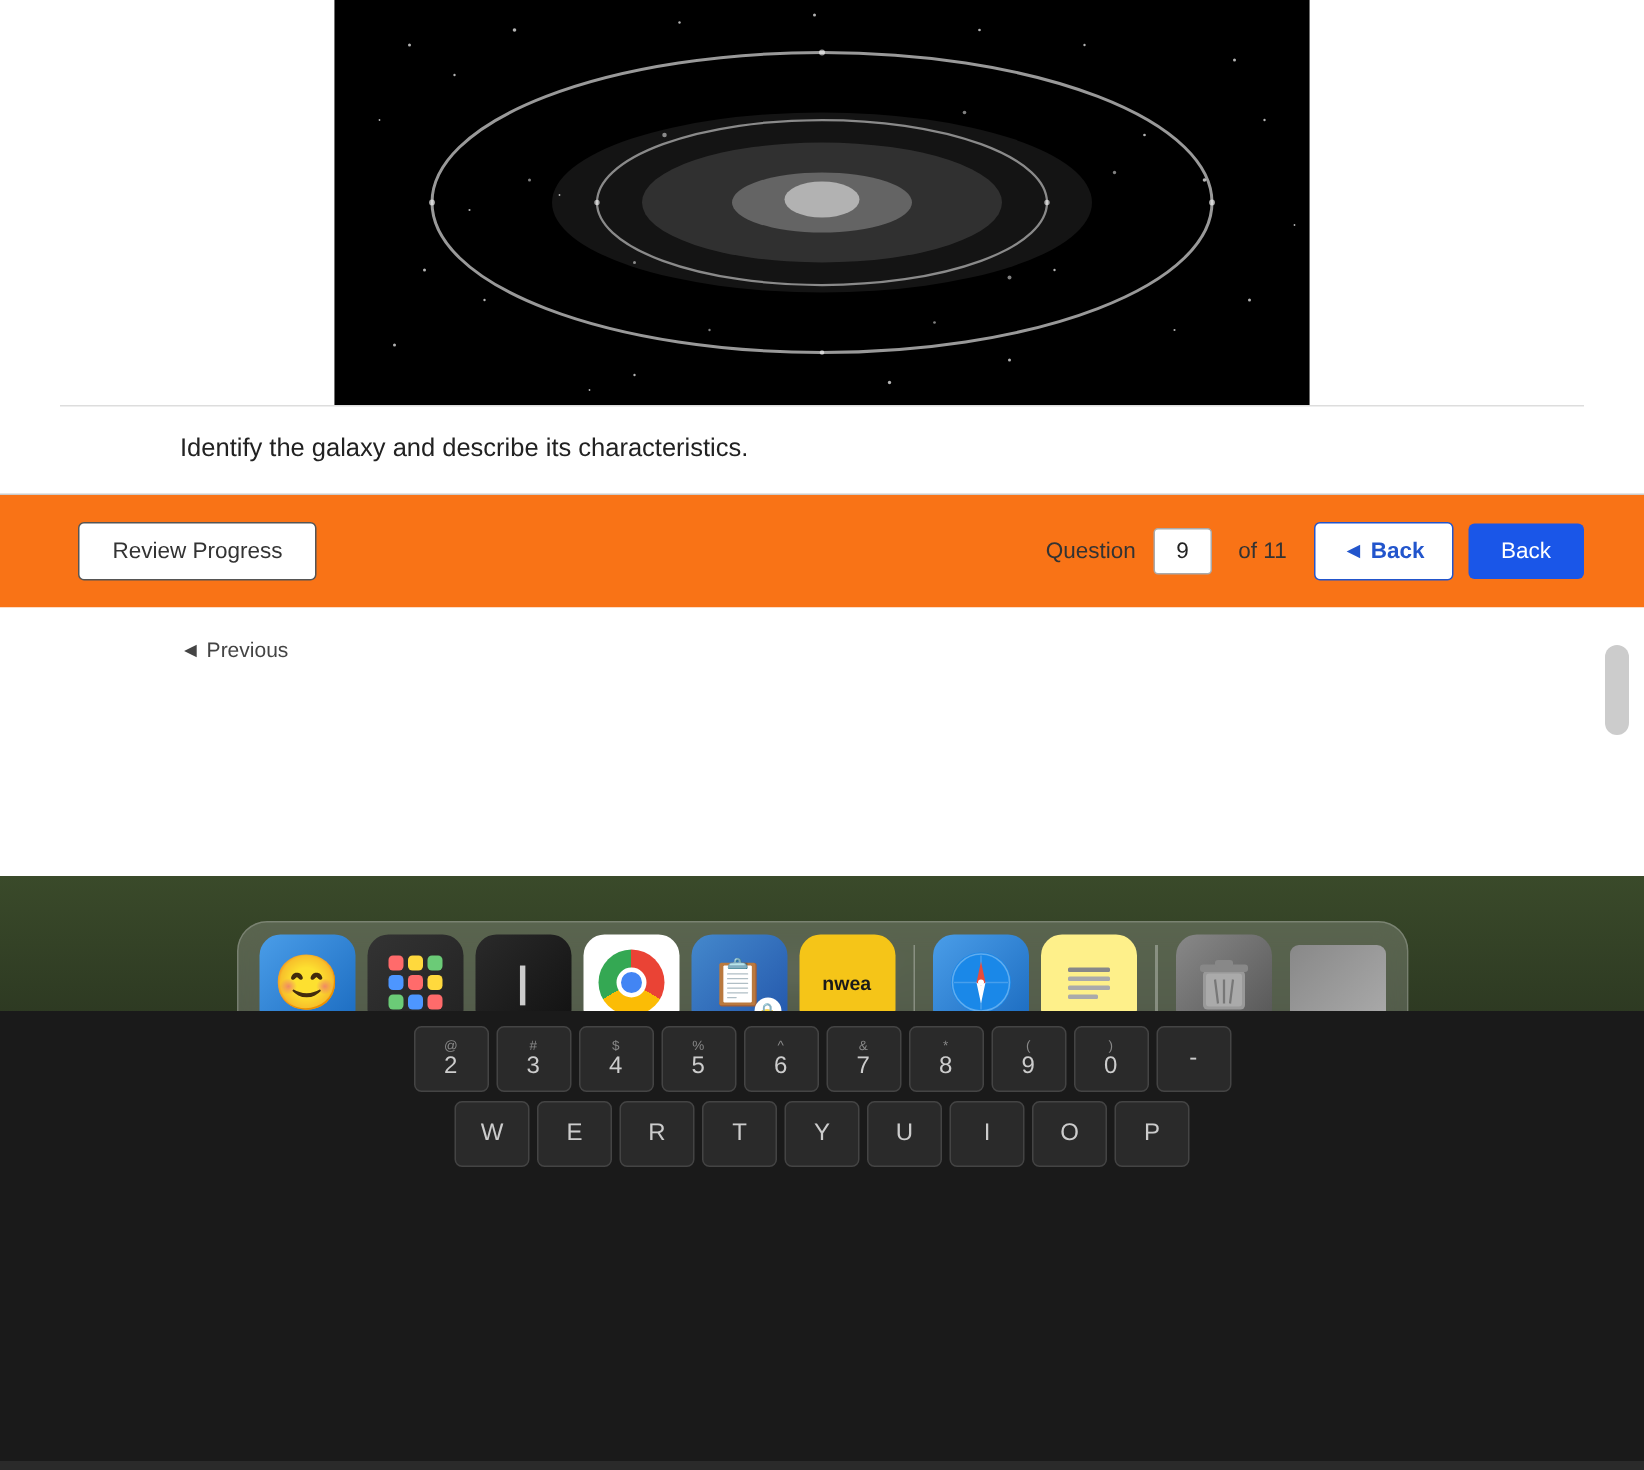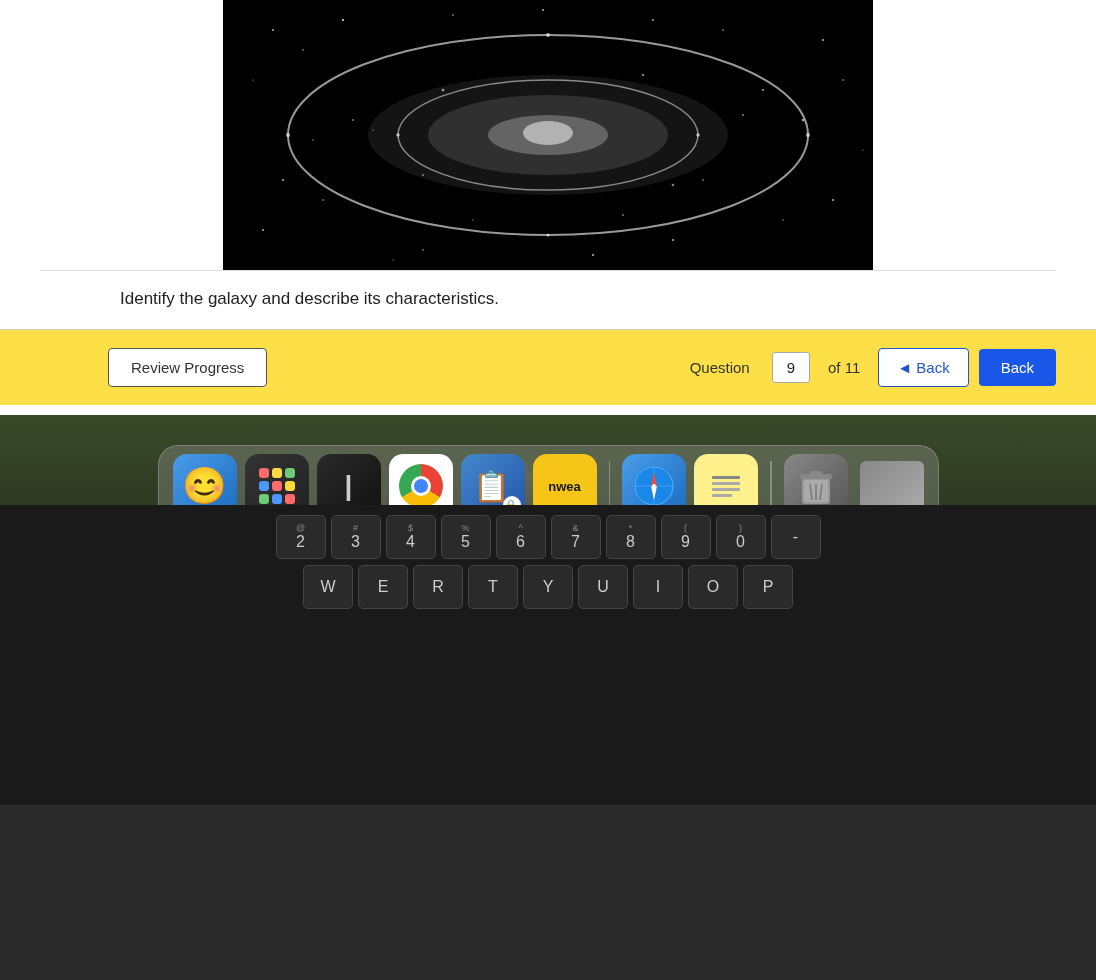--- a/index.html
+++ b/index.html
@@ -7,21 +7,21 @@
       width: 1096px;
       height: 980px;
       overflow: hidden;
       font-family: -apple-system, BlinkMacSystemFont, 'Segoe UI', sans-serif;
       background: #2a2a2a;
     }
 
     
     .screen {
       width: 100%;
-      height: 415px;
+      height: 584px;
       background: #f0f0f0;
       position: relative;
       overflow: hidden;
     }
 
     
     .galaxy-container {
       width: 650px;
       height: 270px;
       margin: 0 auto;
@@ -45,22 +45,22 @@
       color: #222;
       border-bottom: 1px solid #ccc;
       padding-bottom: 20px;
     }
 
     
     .nav-bar {
       display: flex;
       align-items: flex-start;
       justify-content: space-between;
-      padding: 18px 40px 18px 108px;
-      background: #fde047;
+      padding: 18px 40px 18px 52px;
+      background: #f97316;
     }
 
     .review-progress-btn {
       border: 1.5px solid #555;
       background: #fff;
       color: #333;
       padding: 10px 22px;
       font-size: 15px;
       border-radius: 4px;
       cursor: pointer;
@@ -68,21 +68,21 @@
 
     .nav-right {
       display: flex;
       align-items: center;
       gap: 10px;
     }
 
     .question-label {
       font-size: 15px;
       color: #333;
-      margin-right: 12px;
+      margin-right: 2px;
     }
 
     .question-number-box {
       border: 1.5px solid #aaa;
       padding: 6px 14px;
       font-size: 15px;
       border-radius: 3px;
       background: #fff;
       color: #222;
     }
@@ -97,20 +97,21 @@
       border: 1.5px solid #2255cc;
       background: #fff;
       color: #2255cc;
       padding: 10px 18px;
       font-size: 15px;
       border-radius: 4px;
       cursor: pointer;
       display: flex;
       align-items: center;
       gap: 4px;
+      font-weight: bold;
     }
 
     .next-btn {
       border: none;
       background: #1a56e8;
       color: #fff;
       padding: 10px 22px;
       font-size: 15px;
       border-radius: 4px;
       cursor: pointer;
@@ -348,20 +349,23 @@
 
       <div class="nav-right">
         <span class="question-label">Question</span>
         <span class="question-number-box">9</span>
         <span class="question-total">of 11</span>
         <button class="back-btn">◄ Back</button>
         <button class="next-btn">Back</button>
       </div>
     </div>
 
+    <div class="prev-area">
+      <span class="prev-link">◄ Previous</span>
+    </div>
 
     <div class="scroll-indicator"></div>
   </div>
 </div>
 
 <div class="laptop-bottom">
   <span class="macbook-label">MacBook Air</span>
 
   <div class="dock-container">
     <div class="dock">

